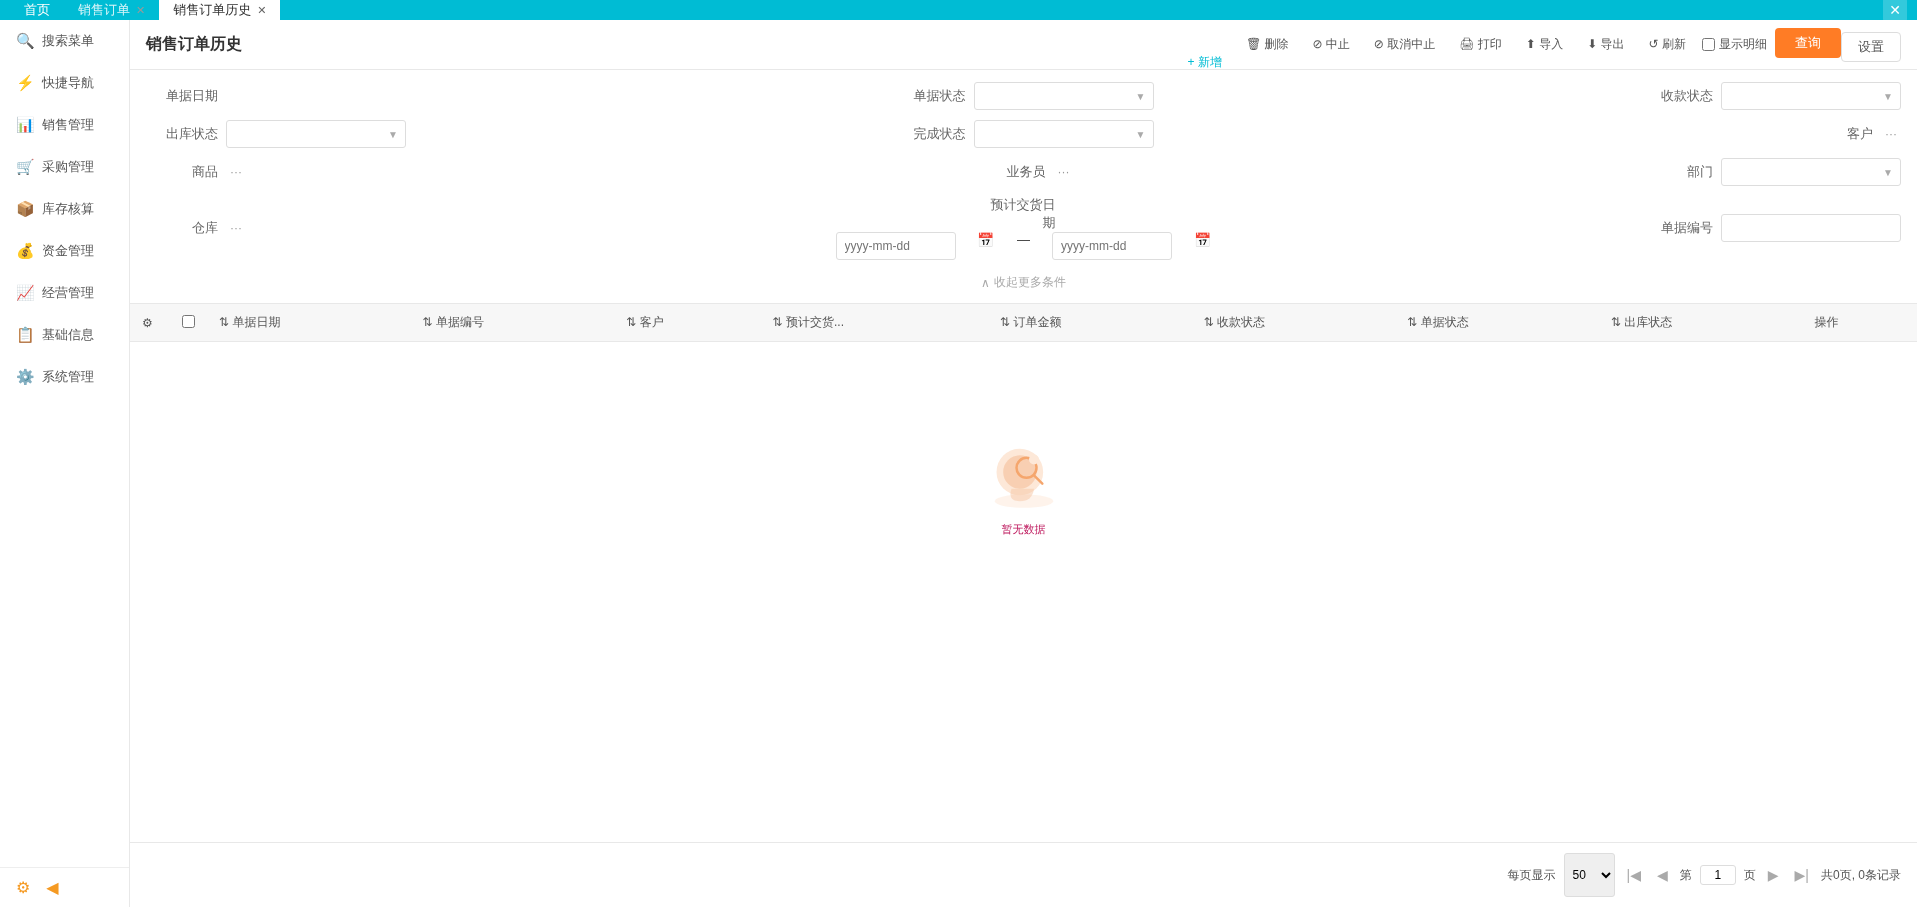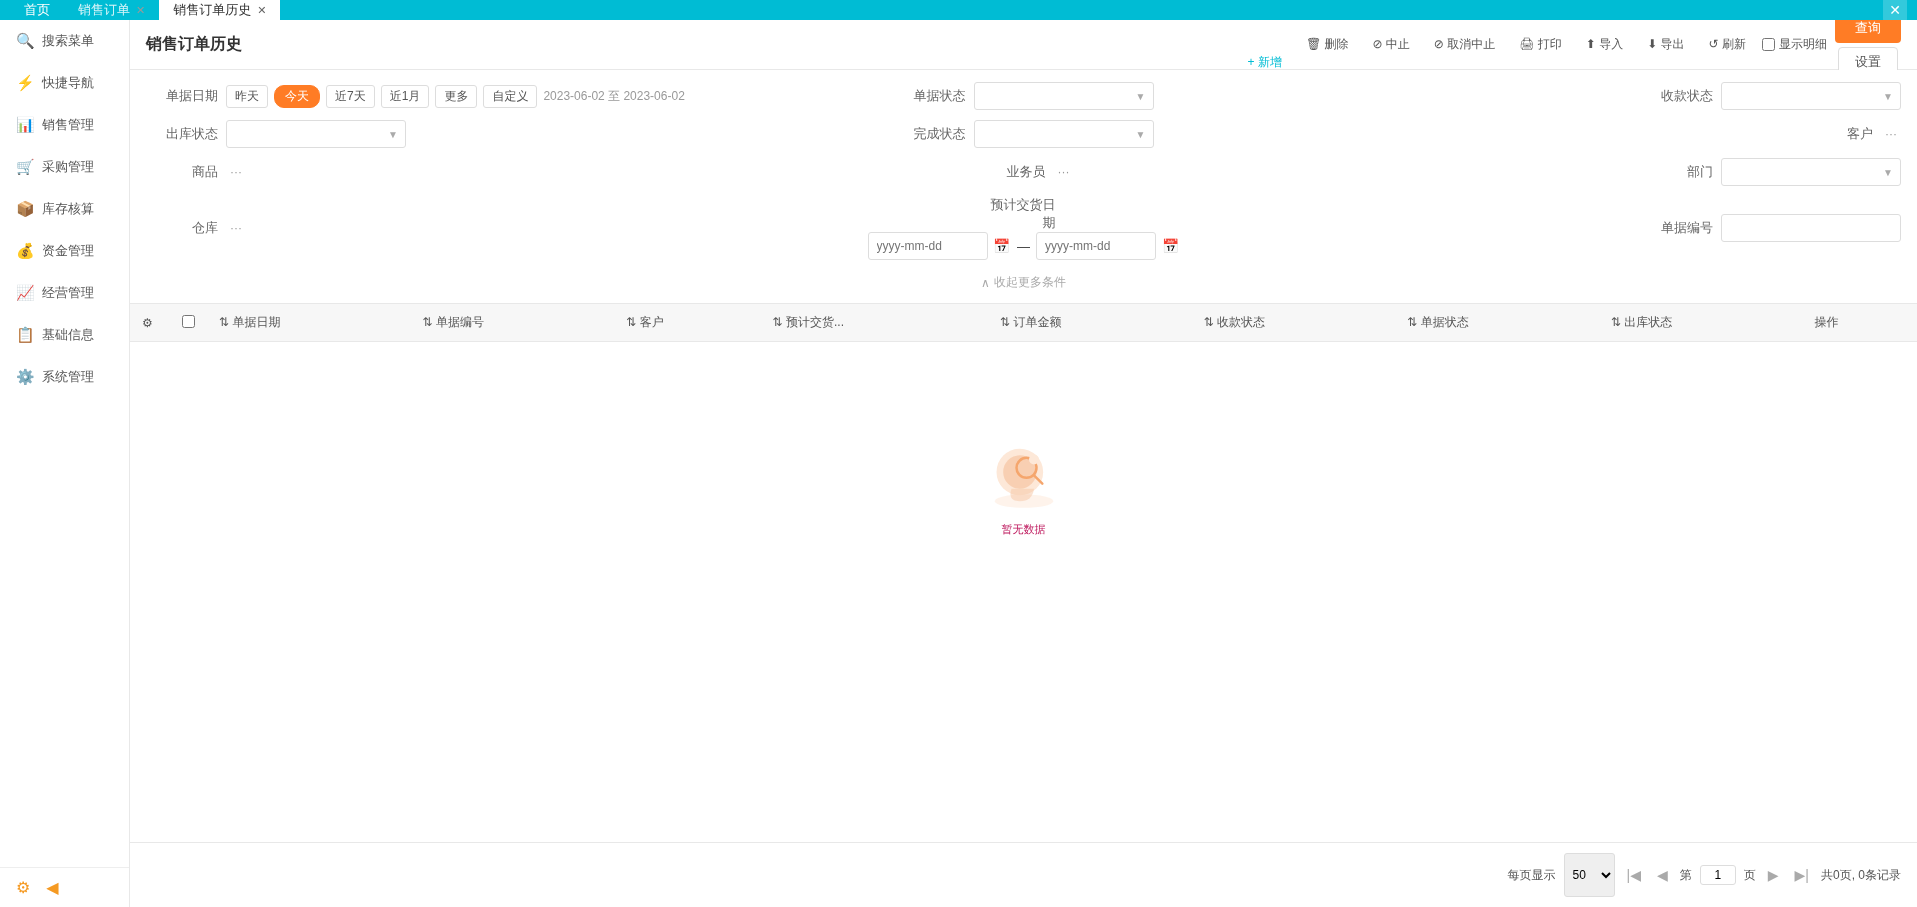--- a/index.html
+++ b/index.html
@@ -50,21 +50,21 @@
     .date-range-text { font-size: 12px; color: #999; }
 
     .filter-select-wrap { position: relative; display: flex; align-items: center; }
     .filter-select { border: 1px solid #ddd; border-radius: 3px; padding: 4px 28px 4px 8px; font-size: 12px; color: #555; background: white; appearance: none; cursor: pointer; min-width: 180px; height: 28px; }
     .filter-select-arrow { position: absolute; right: 8px; color: #aaa; font-size: 10px; pointer-events: none; }
 
     .filter-input { border: 1px solid #ddd; border-radius: 3px; padding: 4px 8px; font-size: 12px; color: #555; background: white; min-width: 180px; height: 28px; }
     .filter-more-btn { color: #999; cursor: pointer; padding: 0 4px; font-size: 12px; }
     .filter-col { display: flex; align-items: center; flex: 1; }
 
-    .date-input-wrap { display: flex; align-items: center; gap: 6px; }
+    .date-input-wrap { display: flex; align-items: flex-start; gap: 22px; }
     .date-input { border: 1px solid #ddd; border-radius: 3px; padding: 4px 8px; font-size: 12px; color: #555; background: white; width: 120px; height: 28px; }
     .date-cal-icon { color: #aaa; cursor: pointer; font-size: 14px; }
 
     .collapse-btn { display: flex; align-items: center; justify-content: center; width: 100%; color: #aaa; font-size: 12px; cursor: pointer; padding: 4px 0 0 0; gap: 4px; }
 
     
     .table-area { flex: 1; overflow: auto; background: white; margin: 0; }
     .data-table { width: 100%; border-collapse: collapse; font-size: 12px; }
     .data-table thead tr { background: #f7f7f7; border-bottom: 1px solid #e8e8e8; }
     .data-table th { padding: 10px 12px; text-align: left; color: #555; font-weight: normal; border-bottom: 1px solid #e8e8e8; white-space: nowrap; }
@@ -79,21 +79,21 @@
     .table-footer { background: white; border-top: 1px solid #e8e8e8; padding: 10px 16px; display: flex; align-items: center; justify-content: flex-end; gap: 8px; font-size: 12px; color: #555; flex-shrink: 0; }
     .page-size-select { border: 1px solid #ddd; border-radius: 3px; padding: 13px 4px; font-size: 12px; cursor: pointer; }
     .page-nav-btn { border: none; background: none; cursor: pointer; color: #aaa; font-size: 14px; padding: 2px 4px; }
     .page-input { border: 1px solid #ddd; border-radius: 3px; padding: 2px 6px; width: 36px; text-align: center; font-size: 12px; }
 
     
     .empty-svg { width: 100px; height: 100px; }
 
     .query-btn { background: #ff7c25; color: white; border: none; border-radius: 4px; padding: 6px 20px; cursor: pointer; font-size: 13px; }
     .set-btn { background: white; color: #555; border: 1px solid #ddd; border-radius: 4px; padding: 5px 16px; cursor: pointer; font-size: 13px; margin-top: 4px; }
-    .btn-group-right { display: flex; flex-direction: column; align-items: center; }
+    .btn-group-right { display: flex; flex-direction: row; align-items: flex-start; }
   </style>
 </head>
 <body>
 
 <div class="top-bar">
   <div class="top-bar-tabs">
     <div class="tab-item home">
       <span>首页</span>
     </div>
     <div class="tab-item">
@@ -177,29 +177,20 @@
           <button class="set-btn">设置</button>
         </div>
       </div>
     </div>
 
     <div class="filter-area">
 
       <div class="filter-row">
         <div class="filter-col">
           <span class="filter-label">单据日期</span>
-          <div class="filter-date-group">
-            <button class="date-btn">昨天</button>
-            <button class="date-btn active">今天</button>
-            <button class="date-btn">近7天</button>
-            <button class="date-btn">近1月</button>
-            <button class="date-btn">更多</button>
-            <button class="date-btn">自定义</button>
-            <span class="date-range-text">2023-06-02 至 2023-06-02</span>
-          </div>
         </div>
         <div class="filter-col" style="justify-content: center;">
           <span class="filter-label">单据状态</span>
           <div class="filter-select-wrap">
             <select class="filter-select">
               <option value=""></option>
             </select>
             <span class="filter-select-arrow">▼</span>
           </div>
         </div>

